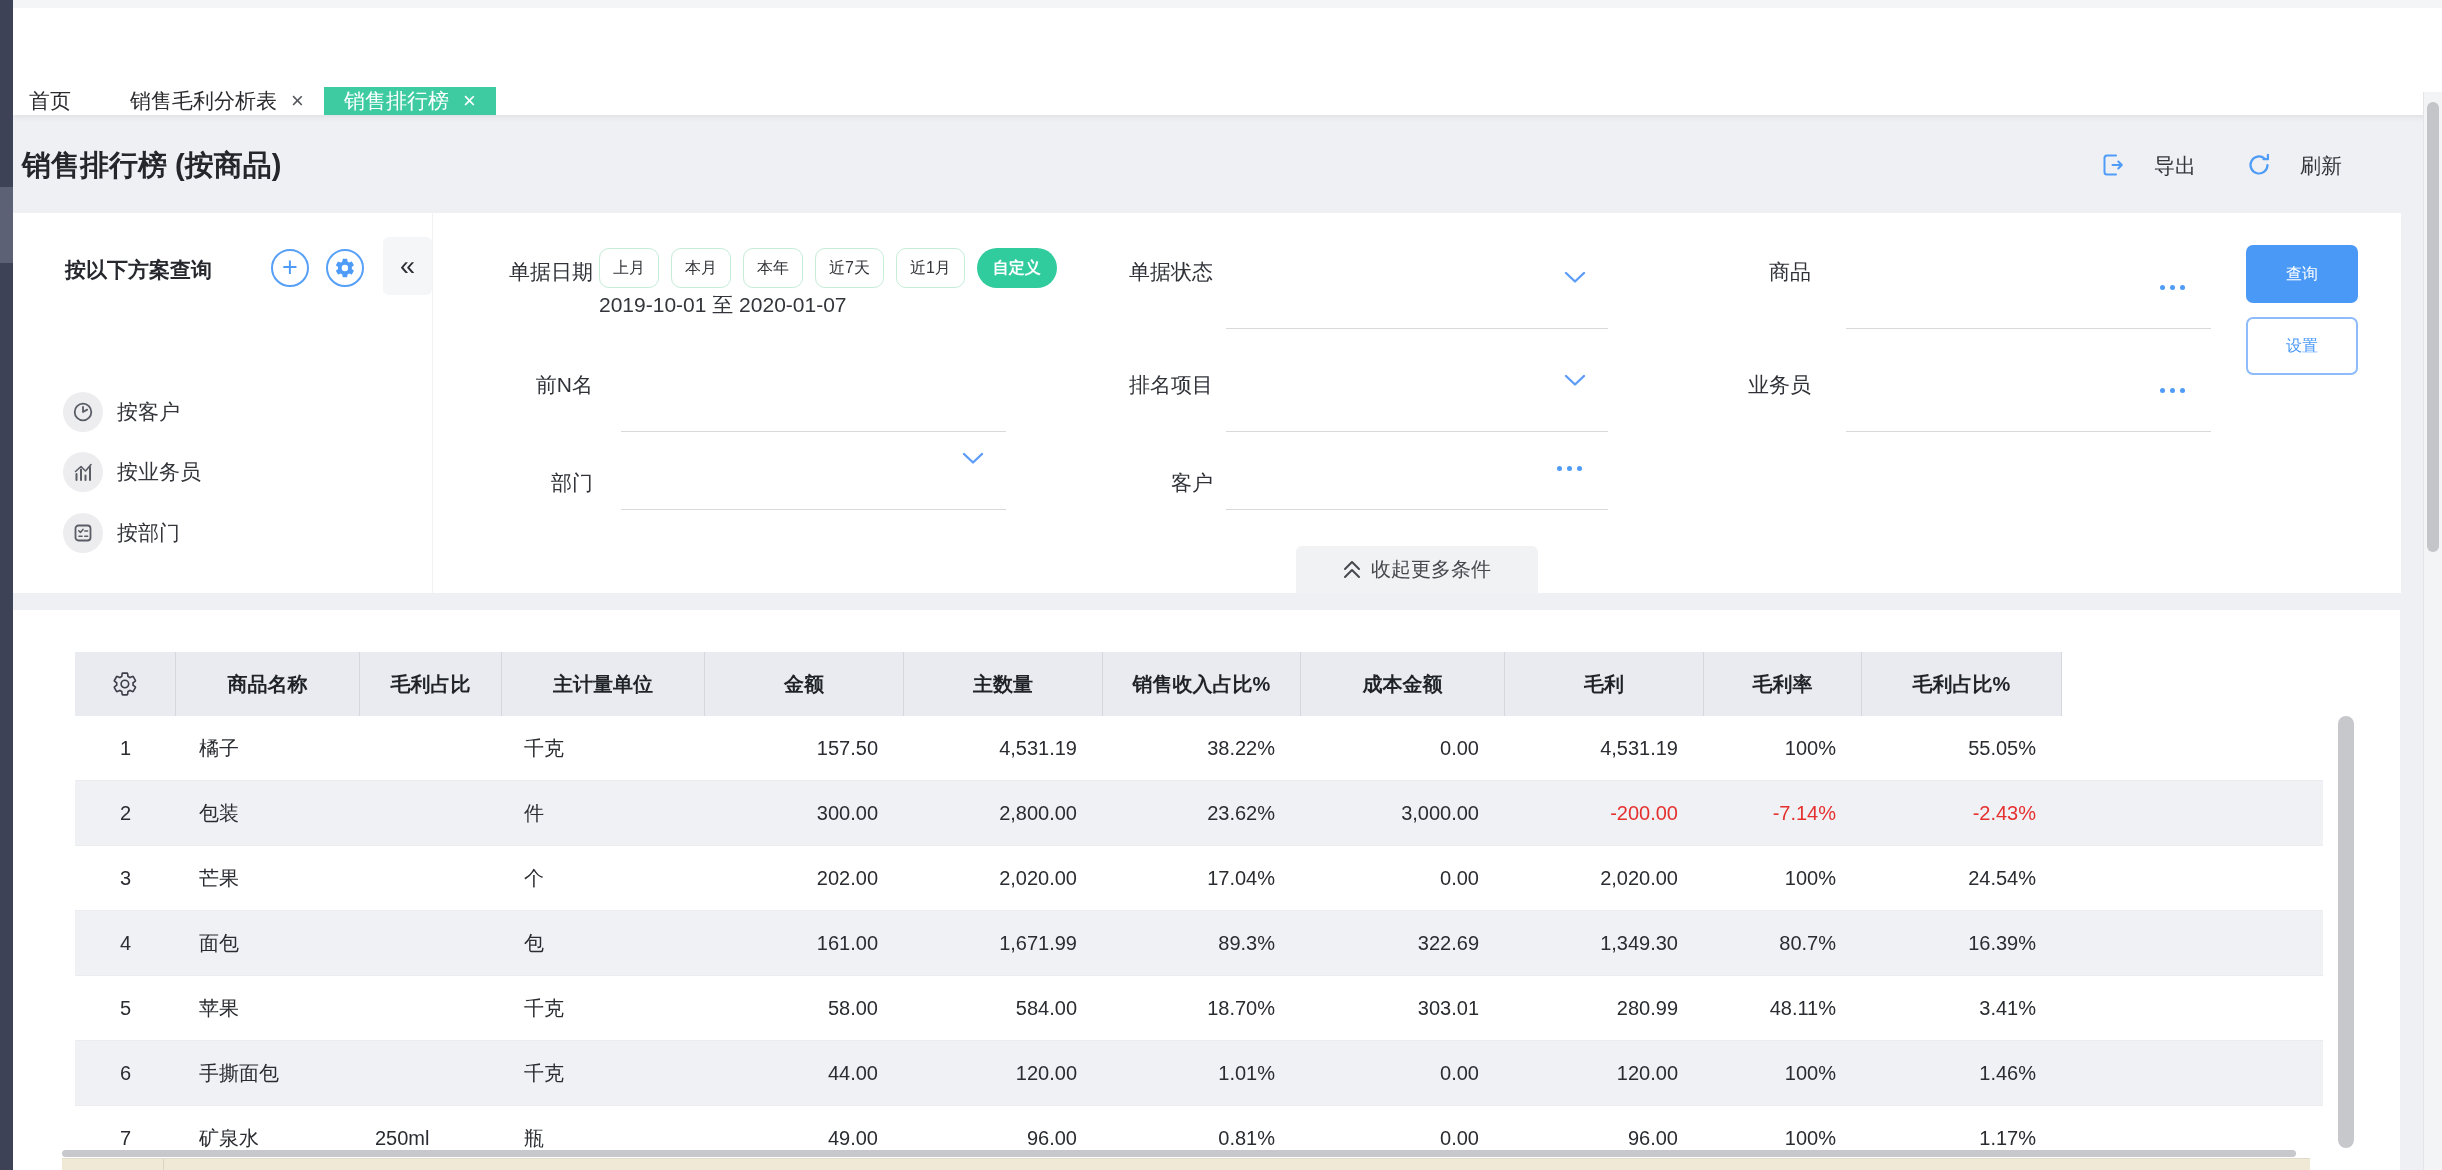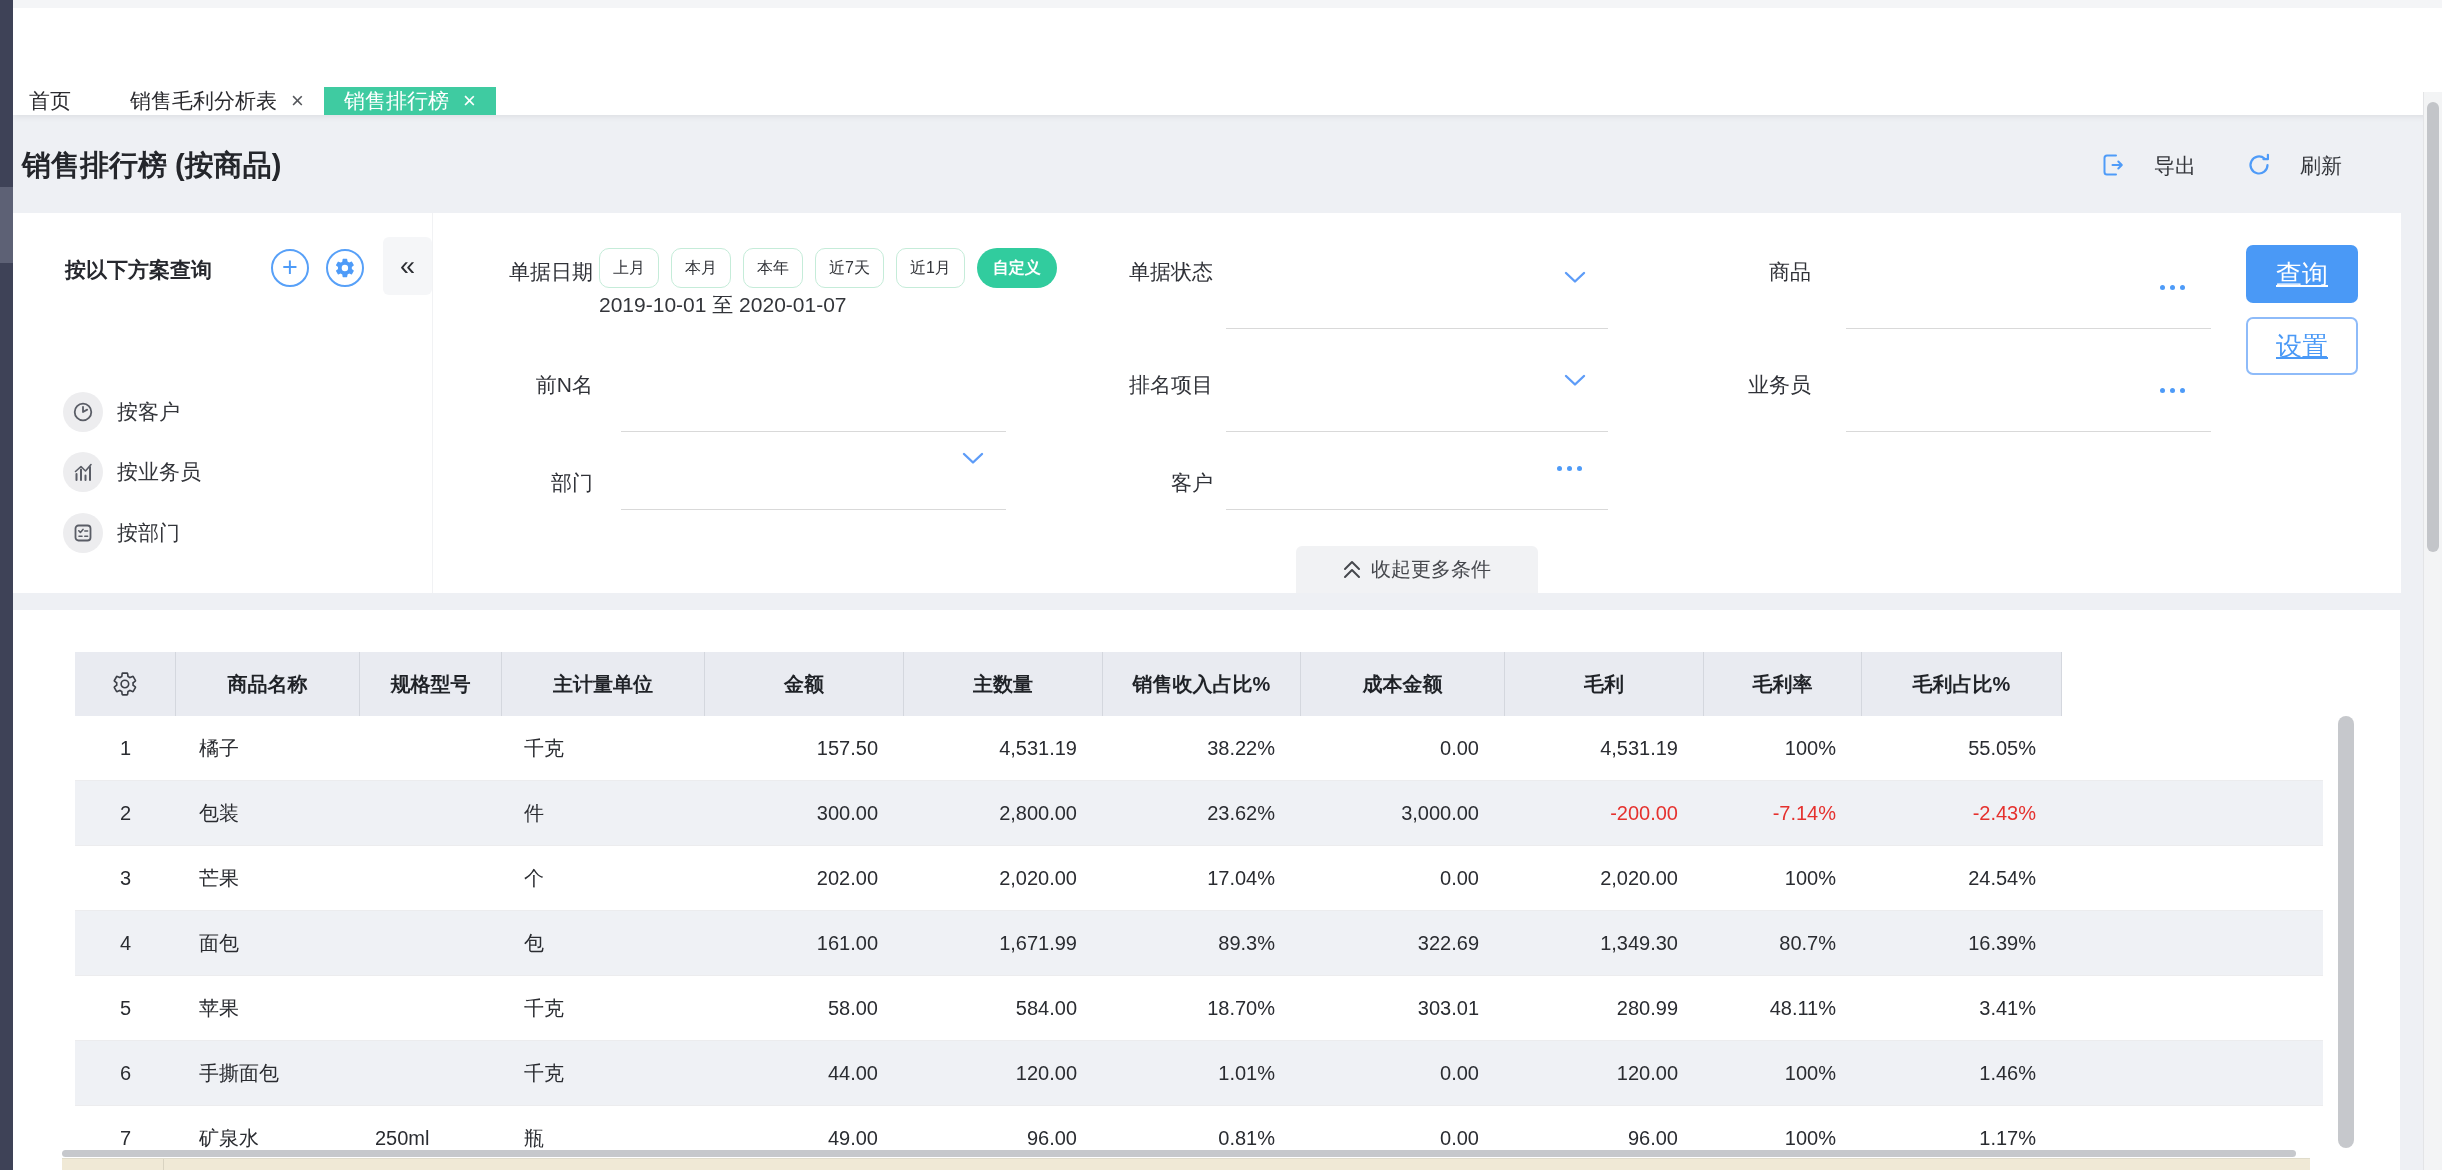--- a/index.html
+++ b/index.html
@@ -54,21 +54,21 @@
   .u-field{position:absolute;height:50px;border-bottom:1px solid #d9d9d9;box-sizing:border-box;}
   .u-field .chev{position:absolute;right:22px;top:-8px;}
   .u-field .dots{position:absolute;right:26px;top:6px;display:flex;gap:5px;}
   .dots i{width:5px;height:5px;border-radius:50%;background:#4e9bf8;}
   .pill-row{position:absolute;left:166px;top:35px;display:flex;gap:12px;}
   .pill{height:40px;box-sizing:border-box;border:1px solid #c5ecd9;border-radius:10px;background:#fff;display:flex;
         align-items:center;padding:0 13px;font-size:16px;color:#33353a;cursor:default;}
   .pill.custom{background:#31cc9e;border:none;border-radius:20px;color:#fff;font-weight:700;padding:0 16px;}
   .date-range{position:absolute;left:166px;top:78px;font-size:21px;color:#33353a;}
   .btn{position:absolute;right:43px;width:112px;height:58px;border-radius:7px;display:flex;align-items:center;
-       justify-content:center;font-size:26px;box-sizing:border-box;cursor:default;text-decoration:underline;}
+       justify-content:center;font-size:16px;box-sizing:border-box;cursor:default;}
   .btn.primary{top:32px;background:#4a99f6;color:#fff;}
   .btn.ghost{top:104px;background:#fff;border:2px solid #8ebbf9;color:#4a99f6;}
   .collapse-more{position:absolute;left:50%;transform:translateX(-50%);bottom:0;width:242px;height:47px;background:#f1f2f4;
                  border-radius:6px 6px 0 0;display:flex;align-items:center;justify-content:center;gap:10px;
                  font-size:20px;color:#46484d;cursor:default;}
 
   
   .tg{display:grid;grid-template-columns:101px 184px 142px 203px 199px 199px 198px 204px 199px 158px 200px 1fr;}
   .table-clip{position:absolute;left:62px;top:42px;width:2248px;height:496px;overflow:hidden;}
   .thead{height:64px;background:#e9ebf1;}
@@ -271,21 +271,21 @@
     <div class="table-clip">
       <div class="tg thead">
         <div class="th">
           <span>
             <svg width="26" height="26" viewBox="0 0 24 24">
                 <path fill="none" stroke="#3c3f47" stroke-width="1.5" d="M19.4 13c.04-.32.06-.66.06-1s-.02-.68-.07-1l2.1-1.65a.5.5 0 0 0 .12-.64l-2-3.46a.5.5 0 0 0-.61-.22l-2.49 1a7.3 7.3 0 0 0-1.73-1l-.38-2.65A.5.5 0 0 0 13.9 2h-4a.5.5 0 0 0-.5.42l-.38 2.65c-.62.26-1.2.6-1.73 1l-2.49-1a.5.5 0 0 0-.61.22l-2 3.46a.5.5 0 0 0 .12.64L4.4 11c-.05.32-.07.66-.07 1s.02.68.07 1l-2.1 1.65a.5.5 0 0 0-.12.64l2 3.46c.14.24.42.34.61.22l2.49-1c.53.4 1.11.74 1.73 1l.38 2.65c.04.24.25.42.5.42h4c.25 0 .46-.18.5-.42l.38-2.65c.62-.26 1.2-.6 1.73-1l2.49 1c.24.1.47 0 .61-.22l2-3.46a.5.5 0 0 0-.12-.64L19.4 13zM11.9 15.5a3.5 3.5 0 1 1 0-7 3.5 3.5 0 0 1 0 7z"></path>
               </svg>
           </span>
         </div>
         <div class="th">商品名称</div>
-        <div class="th">规格型号</div>
+        <div class="th">毛利占比</div>
         <div class="th">主计量单位</div>
         <div class="th">金额</div>
         <div class="th">主数量</div>
         <div class="th">销售收入占比%</div>
         <div class="th">成本金额</div>
         <div class="th">毛利</div>
         <div class="th">毛利率</div>
         <div class="th">毛利占比%</div>
         <div class="th"></div>
       </div>

